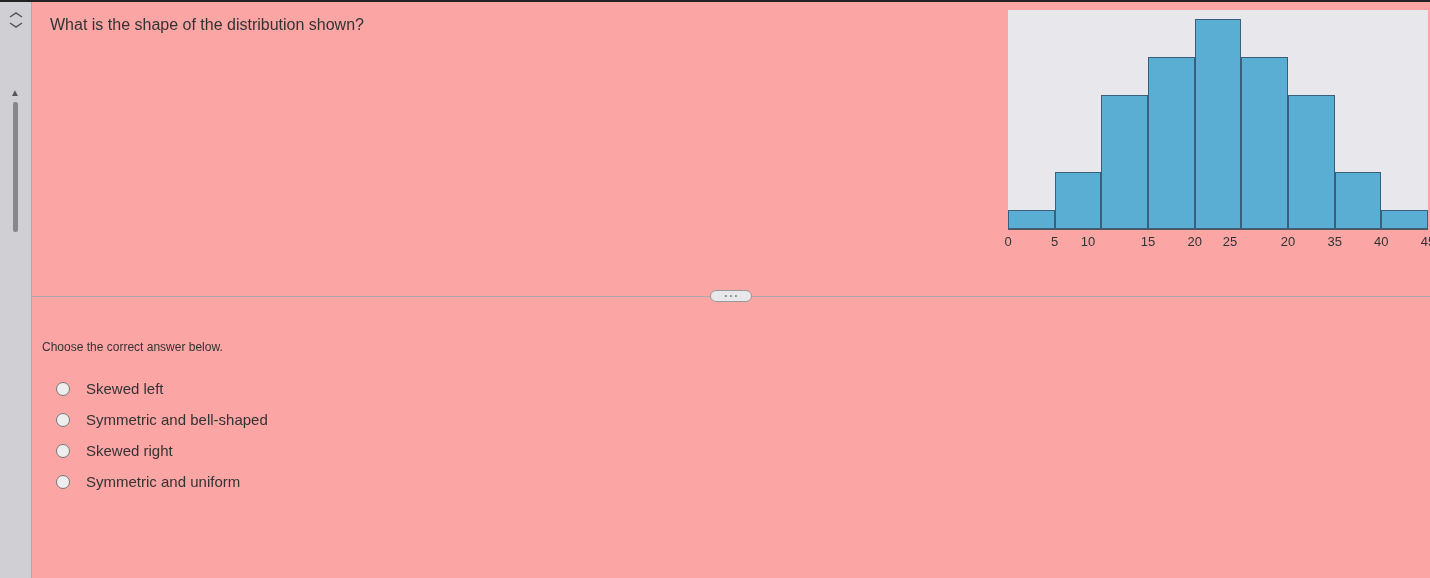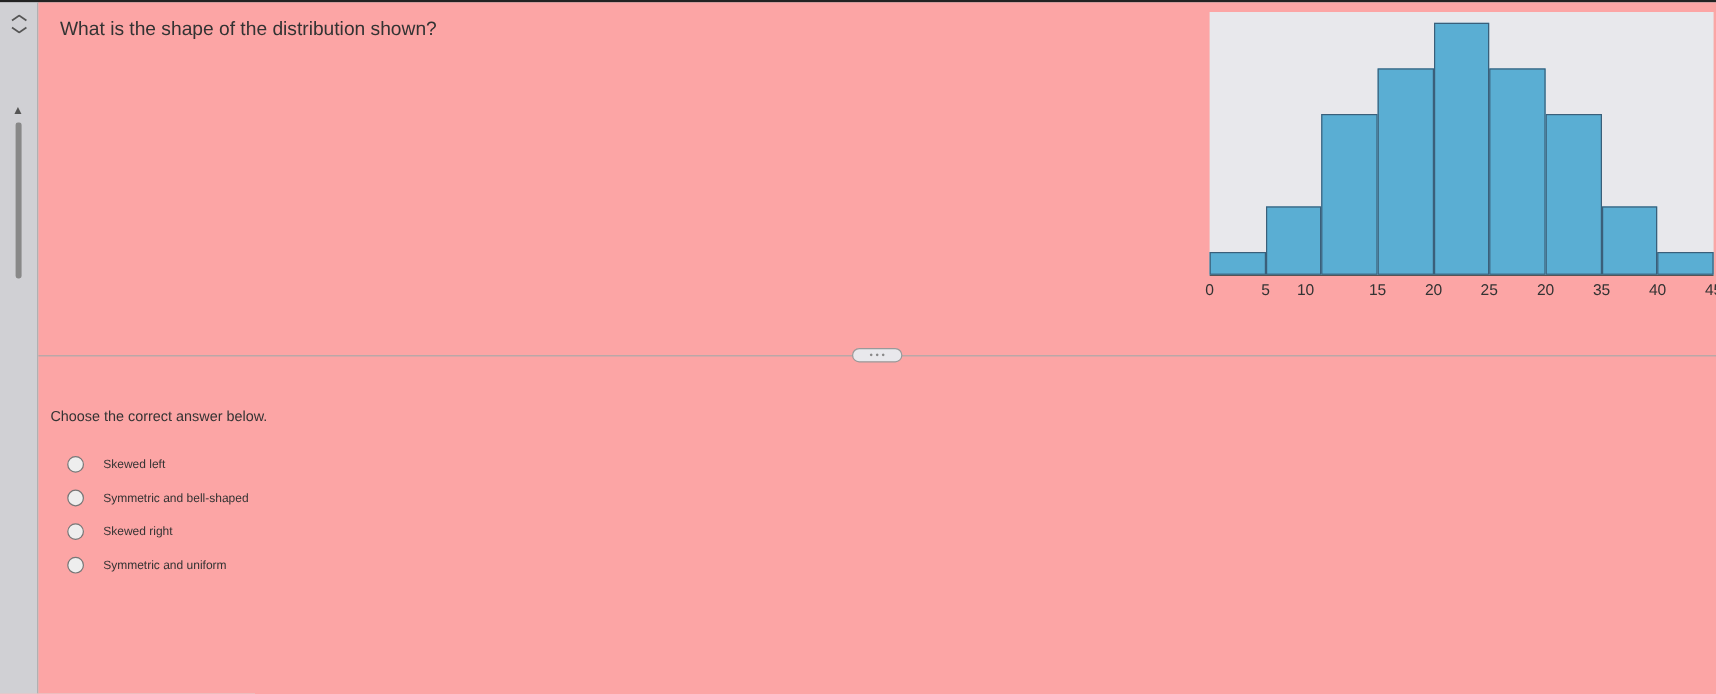--- a/index.html
+++ b/index.html
@@ -147,21 +147,21 @@
     }
     .radio {
       width: 14px;
       height: 14px;
       border: 1.5px solid #777;
       border-radius: 50%;
       margin-right: 16px;
       background: #eee;
     }
     .opt-label {
-      font-size: 10px;
+      font-size: 15px;
       color: #333;
     }
   </style>
 </head>
 <body>
 
 <div class="topbar"></div>
 <div class="sidebar-left">
   <div class="sidebar-icon">
     <svg viewBox="0 0 16 16">
@@ -188,21 +188,21 @@
           <div class="bar" style="left: 326.667px; width: 46.6667px; height: 57.2727px;"></div>
           <div class="bar" style="left: 373.333px; width: 46.6667px; height: 19.0909px;"></div>
         </div>
     </div>
     <div class="axis-labels" id="axis-labels">
         <div class="axis-tick" style="left: 0px;">0</div>
         <div class="axis-tick" style="left: 46.6667px;">5</div>
         <div class="axis-tick" style="left: 80px;">10</div>
         <div class="axis-tick" style="left: 140px;">15</div>
         <div class="axis-tick" style="left: 186.667px;">20</div>
-        <div class="axis-tick" style="left: 233px;">25</div>
+        <div class="axis-tick" style="left: 222px;">25</div>
         <div class="axis-tick" style="left: 280px;">20</div>
         <div class="axis-tick" style="left: 326.667px;">35</div>
         <div class="axis-tick" style="left: 373.333px;">40</div>
         <div class="axis-tick" style="left: 420px;">45</div>
       </div>
   </div>
 
   <div class="divider"></div>
   <div class="divider-handle">• • •</div>
 

